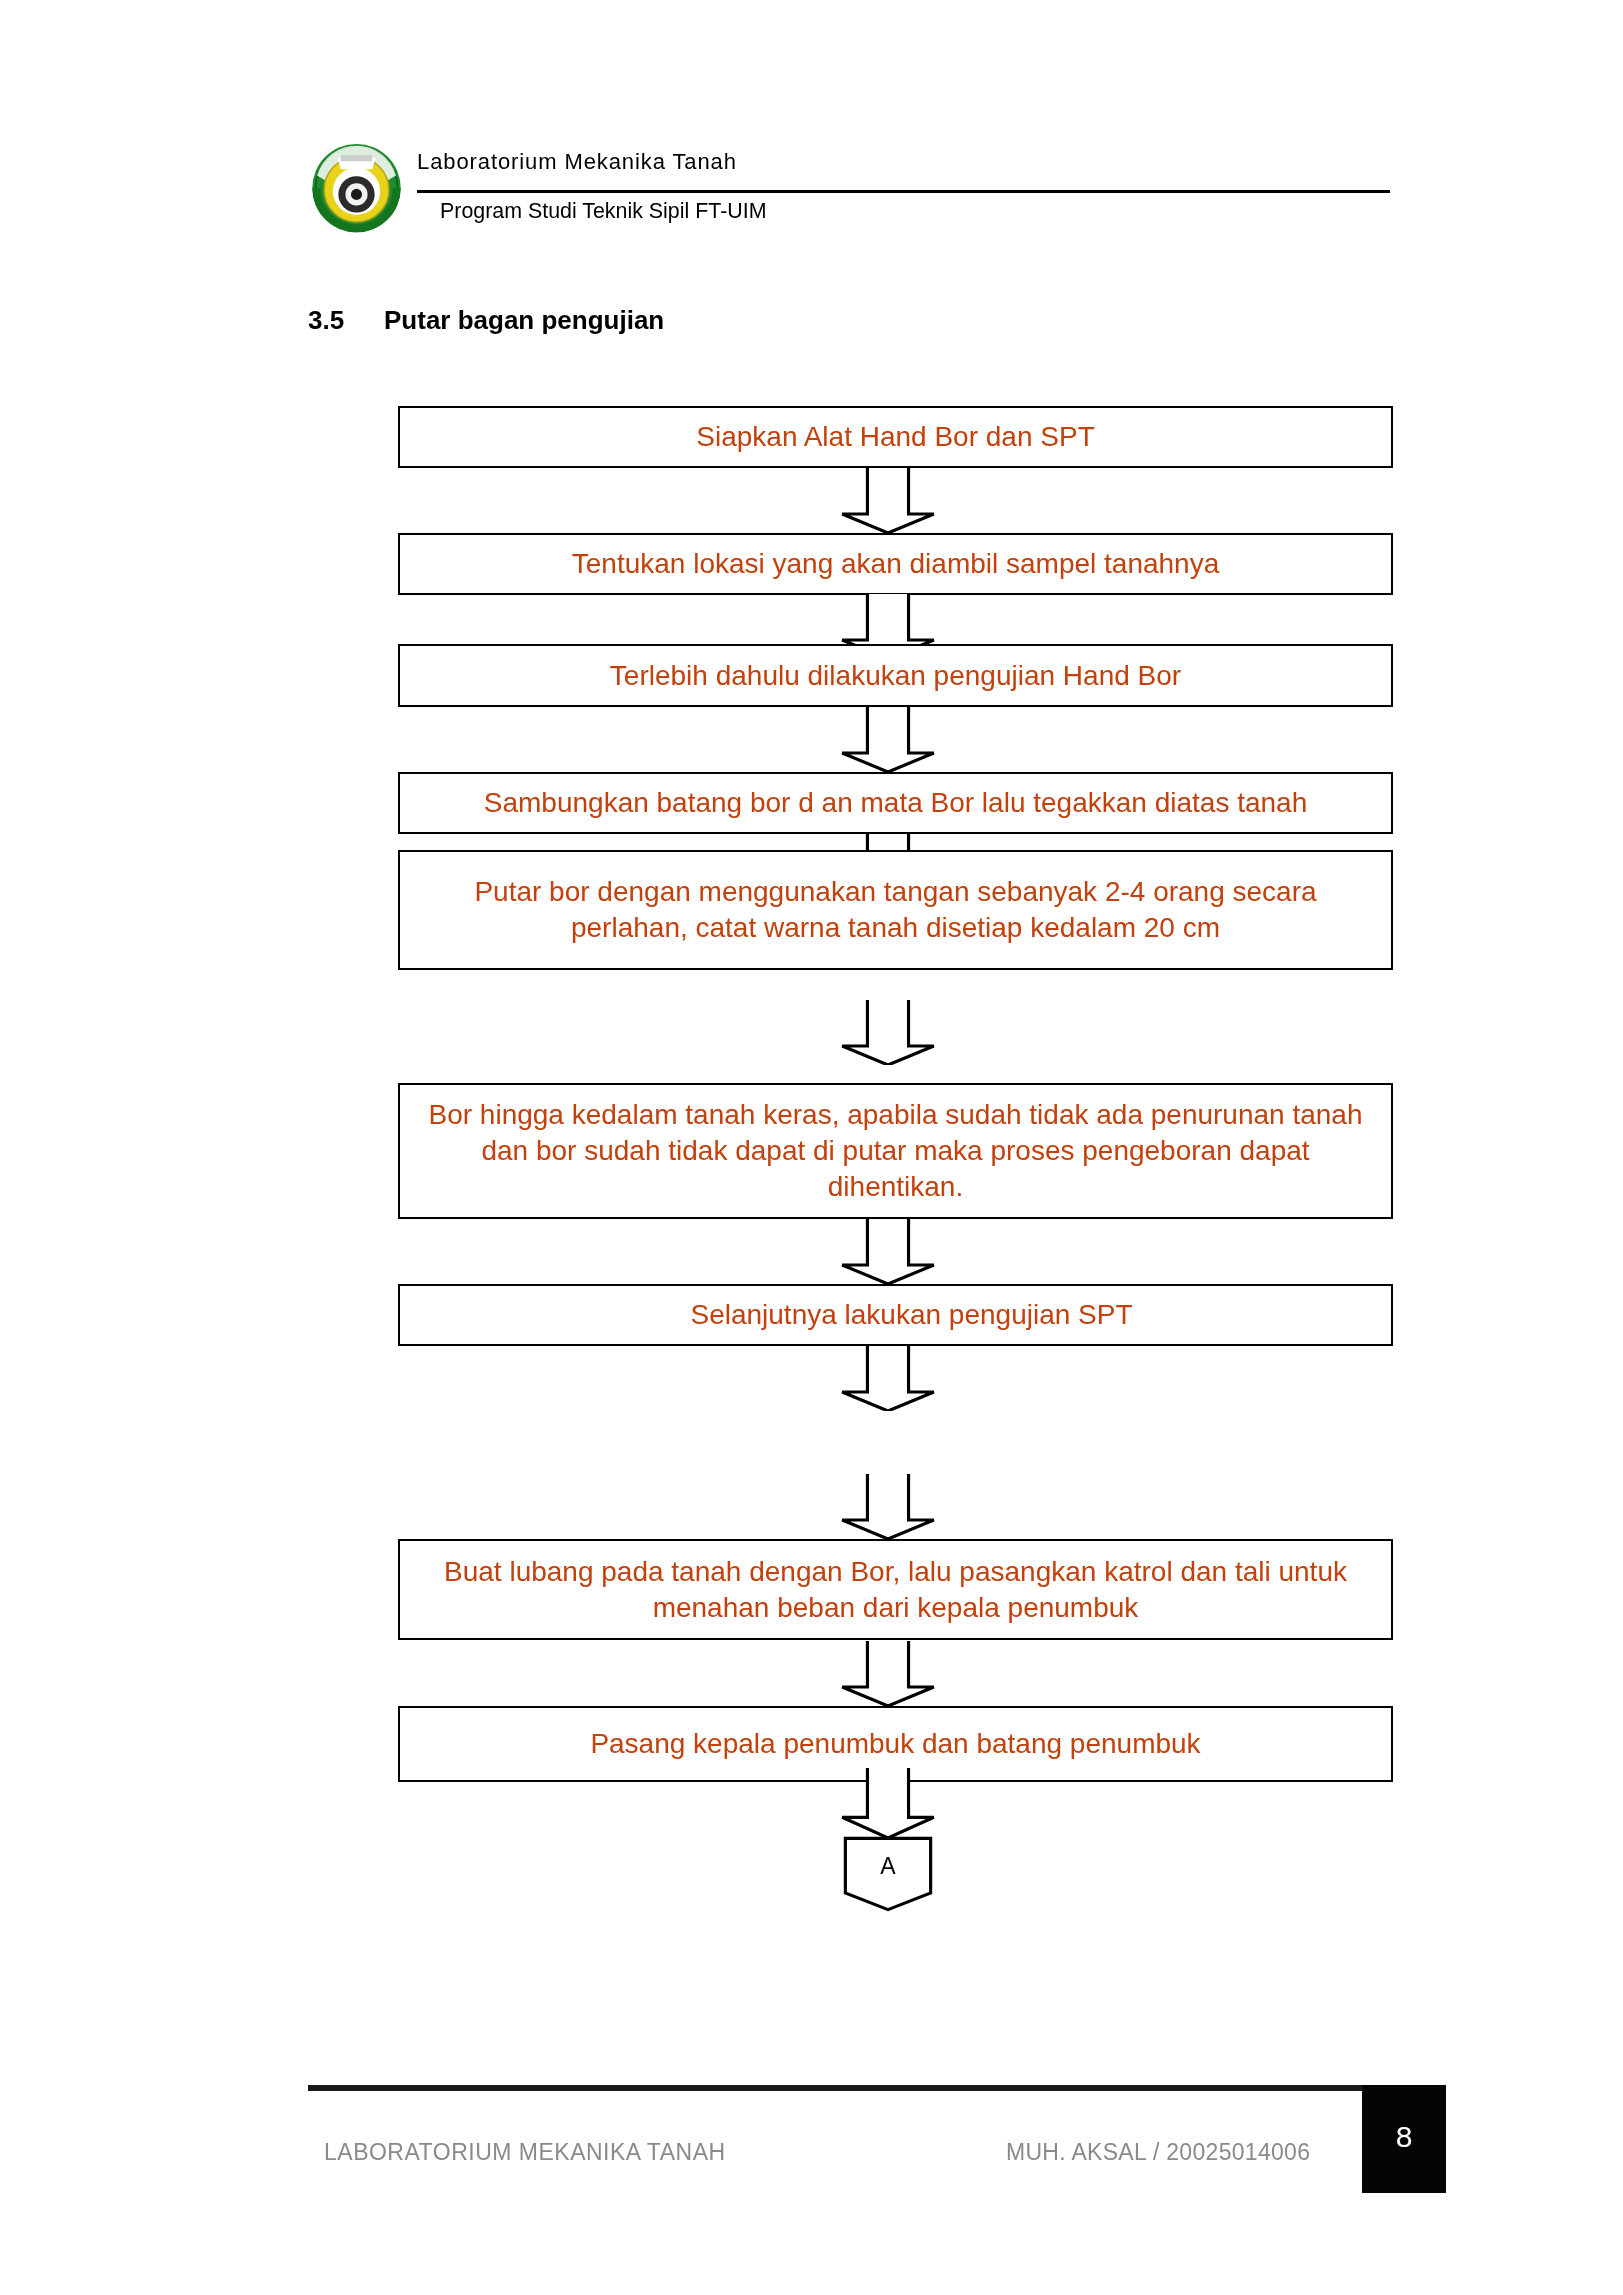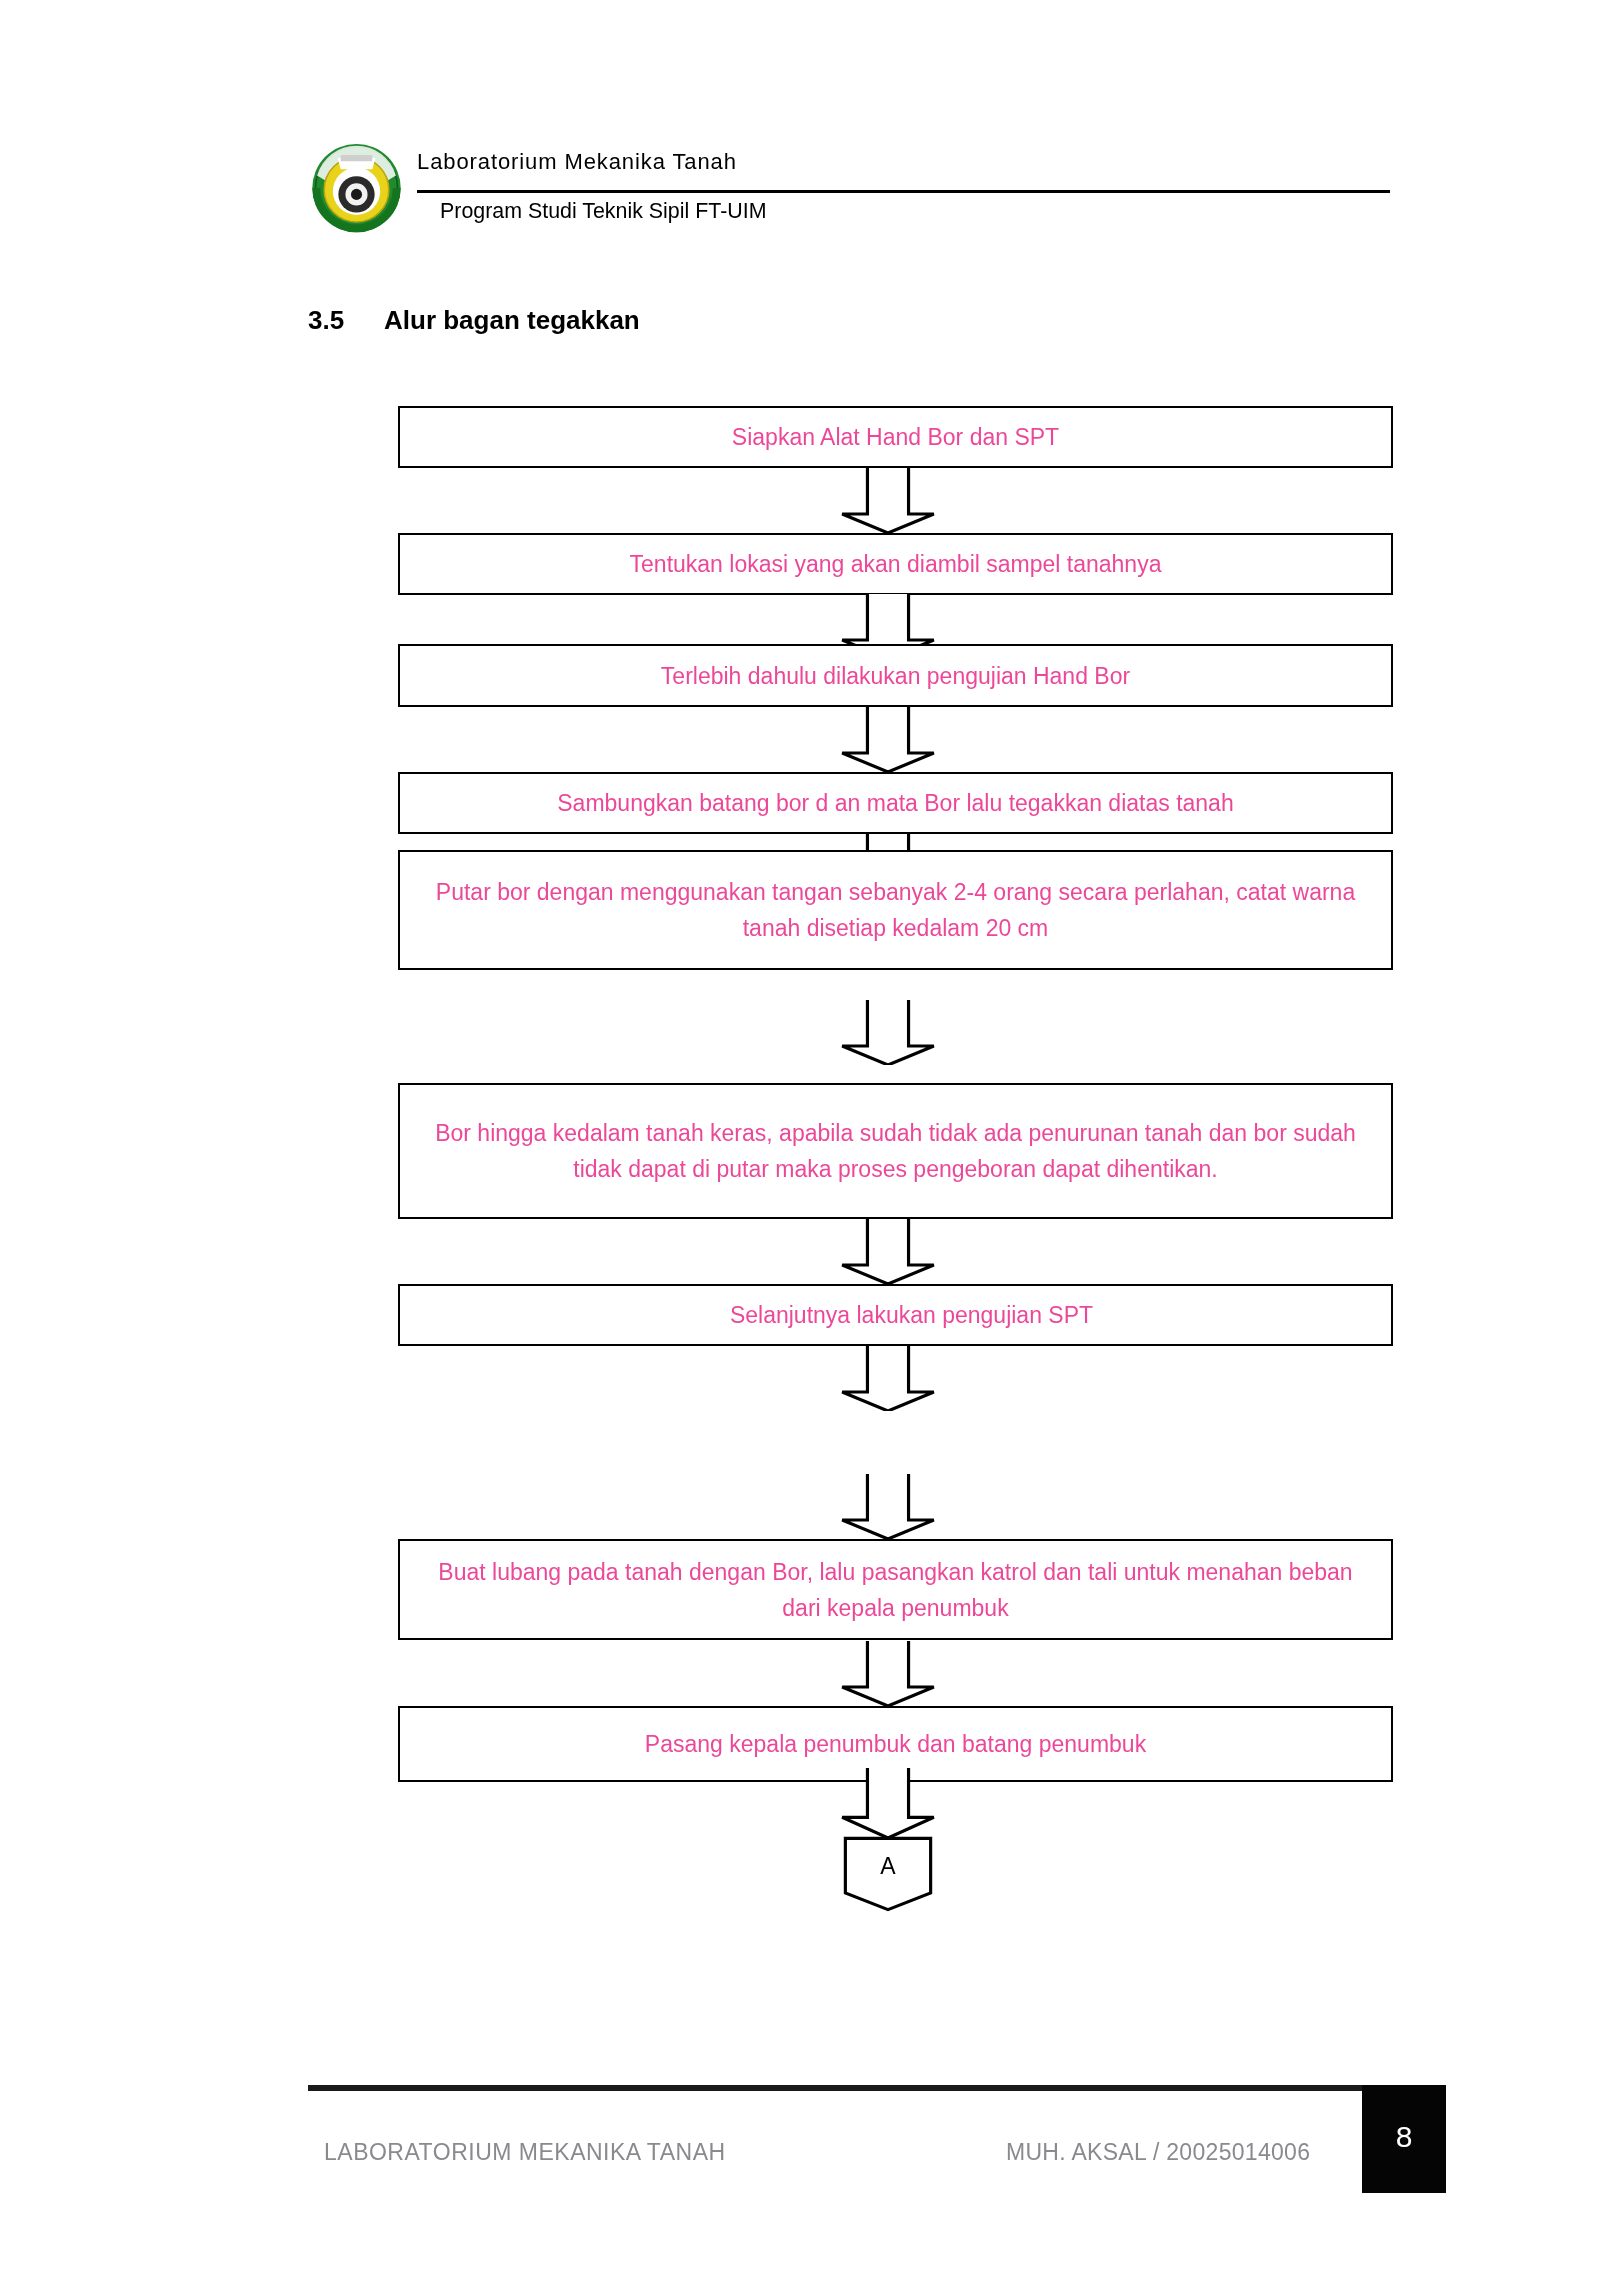--- a/index.html
+++ b/index.html
@@ -100,23 +100,23 @@
     box-sizing: border-box;
     border: 2.4px solid #000000;
     background: #ffffff;
     display: flex;
     align-items: center;
     justify-content: center;
     text-align: center;
     pointer-events: auto;
   }
   .flow-box-text {
-    font-size: 23px;
+    font-size: 28px;
     line-height: 36px;
-    color: #ec4899;
+    color: #c2410c;
     padding: 0 17.4px;
     font-family: "Liberation Sans", sans-serif;
   }
   .arrow-svg {
     position: absolute;
     left: 839px;
     width: 98px;
     pointer-events: auto;
   }
   #connector-a {
@@ -210,21 +210,21 @@
   </svg>
 
   <div id="header-text-block">
     <div class="header-line-1">Laboratorium Mekanika Tanah</div>
     <div class="header-rule"></div>
     <div class="header-line-2">Program Studi Teknik Sipil FT-UIM</div>
   </div>
 </div>
 
 <div id="section-heading">
-  <span class="sec-num">3.5</span><span>Alur bagan tegakkan</span>
+  <span class="sec-num">3.5</span><span>Putar bagan pengujian</span>
 </div>
 
 <div id="flowchart">
 
   <div class="flow-box" style="top:406px; height:62px;">
     <div class="flow-box-text">Siapkan Alat Hand Bor dan SPT</div>
   </div>
 
   <svg class="arrow-svg" style="top:468px; height:65px;" viewBox="0 0 124 82" preserveAspectRatio="none" xmlns="http://www.w3.org/2000/svg">
     <path d="M36 0 L36 58 L4 58 L62 82 L120 58 L88 58 L88 0" fill="#ffffff" stroke="#000000" stroke-width="4" stroke-linejoin="miter"></path>

